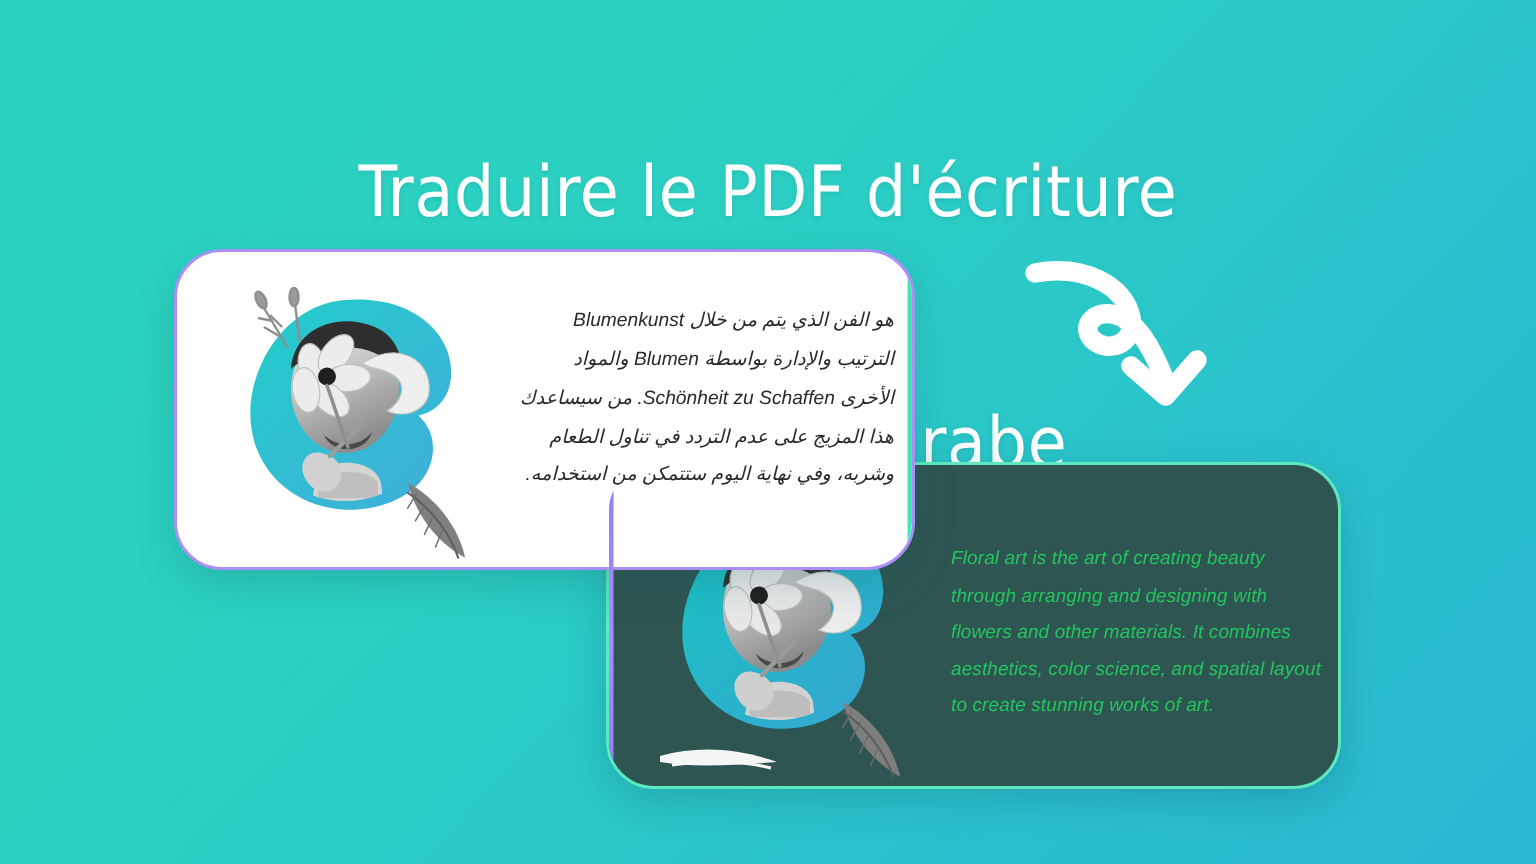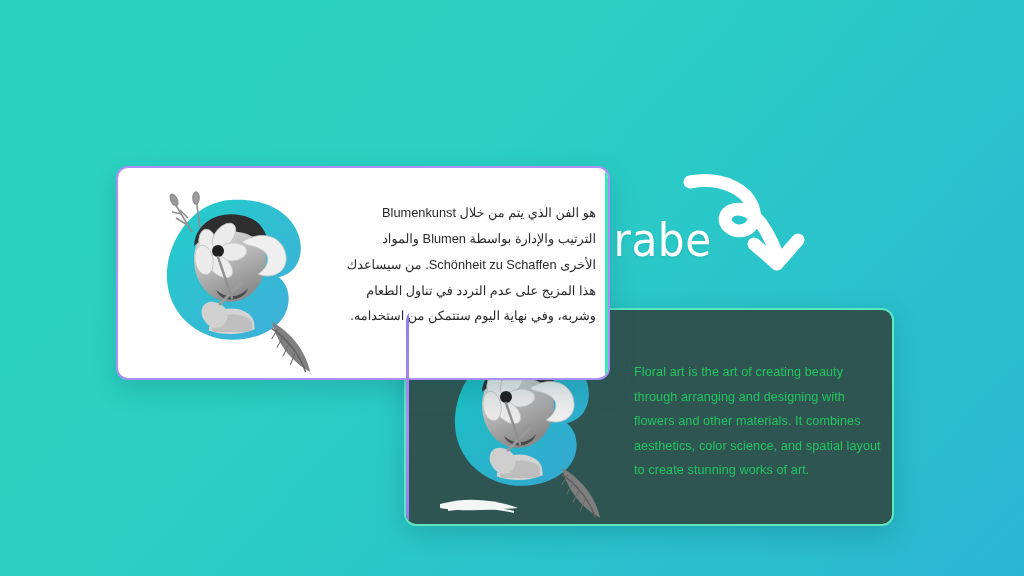--- a/index.html
+++ b/index.html
@@ -42,22 +42,23 @@
     left: 676px;
     top: 160px;
     width: 140px;
     height: 130px;
   }
   .arrow-wrap svg { display: block; width: 140px; height: 130px; }
 
   
   .card {
     position: absolute;
-    border-radius: 12px;
+    border-radius: 32px;
     overflow: hidden;
+    font-style: italic;
   }
 
   
   .card-dark {
     left: 404px;
     top: 308px;
     width: 490px;
     height: 218px;
     background: #2f5552;
     border: 2px solid #5de8c0;
@@ -143,20 +144,21 @@
   .card-dark .ring-text text { fill: #0f2523; }
 
   .art svg { display: block; width: 100%; height: 100%; }
 </style>
 </head>
 <body>
 
 <div class="stage">
 
   <div class="headline">
+    <span>Traduire  le PDF d'écriture</span>
     <br>
     <span>anglais vers arabe</span>
   </div>
 
   <div class="arrow-wrap">
     <svg viewBox="0 0 140 130" xmlns="http://www.w3.org/2000/svg">
       <path d="M14 22 C 46 16, 74 30, 78 52 C 81 70, 62 76, 52 66 C 44 57, 54 46, 68 50 C 82 54, 92 72, 100 92" fill="none" stroke="#ffffff" stroke-width="13" stroke-linecap="round" stroke-linejoin="round"></path>
       <path d="M78 84 L101 104 L122 80" fill="none" stroke="#ffffff" stroke-width="13" stroke-linecap="round" stroke-linejoin="round"></path>
     </svg>
   </div>

